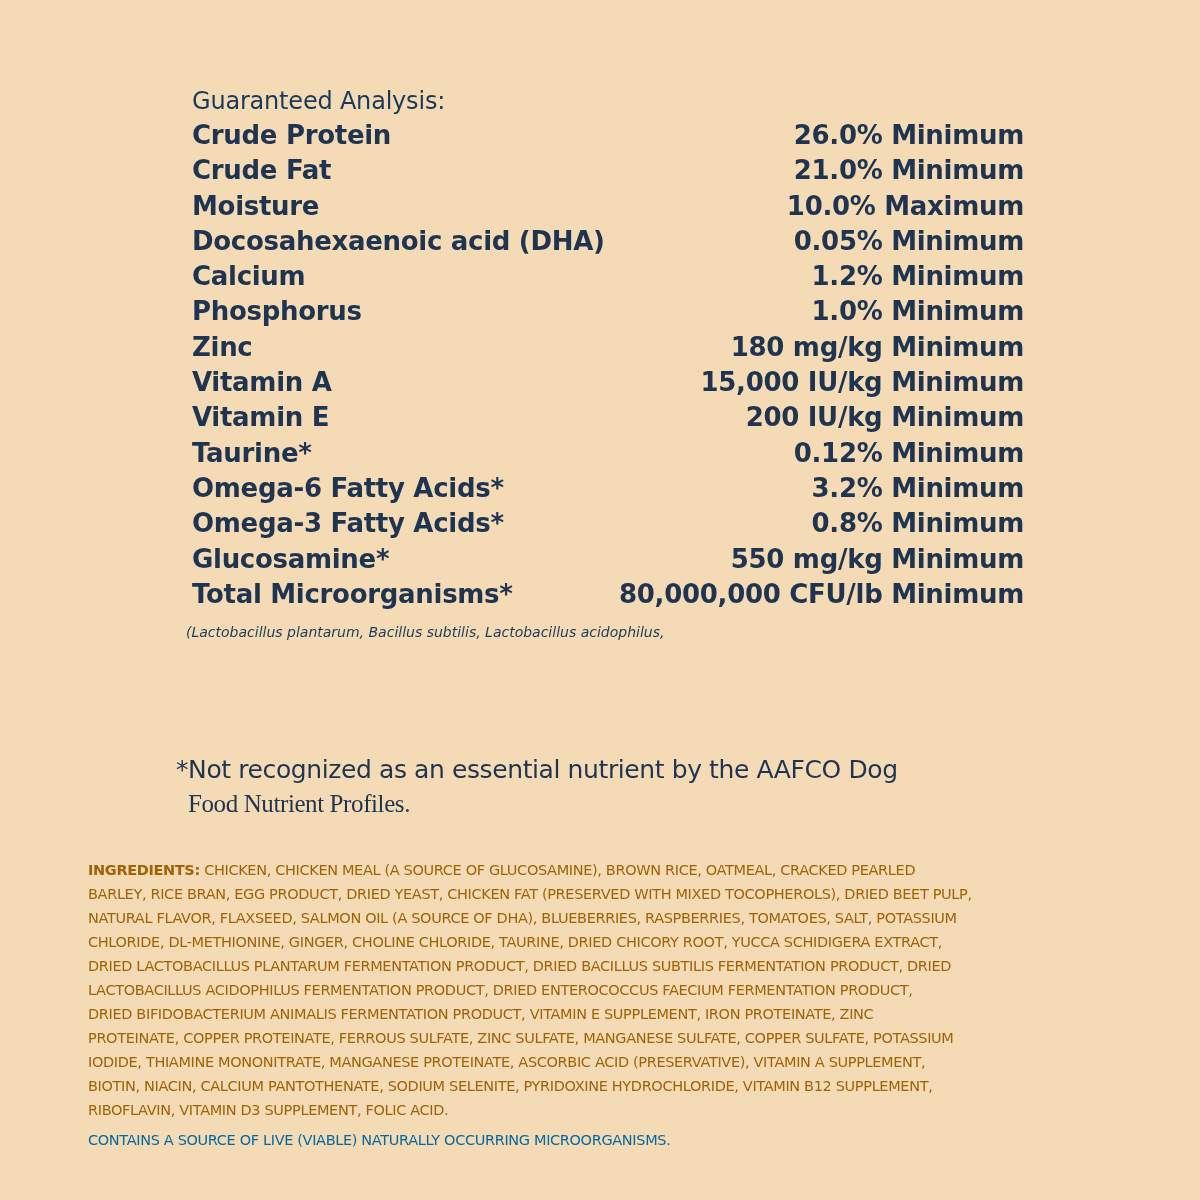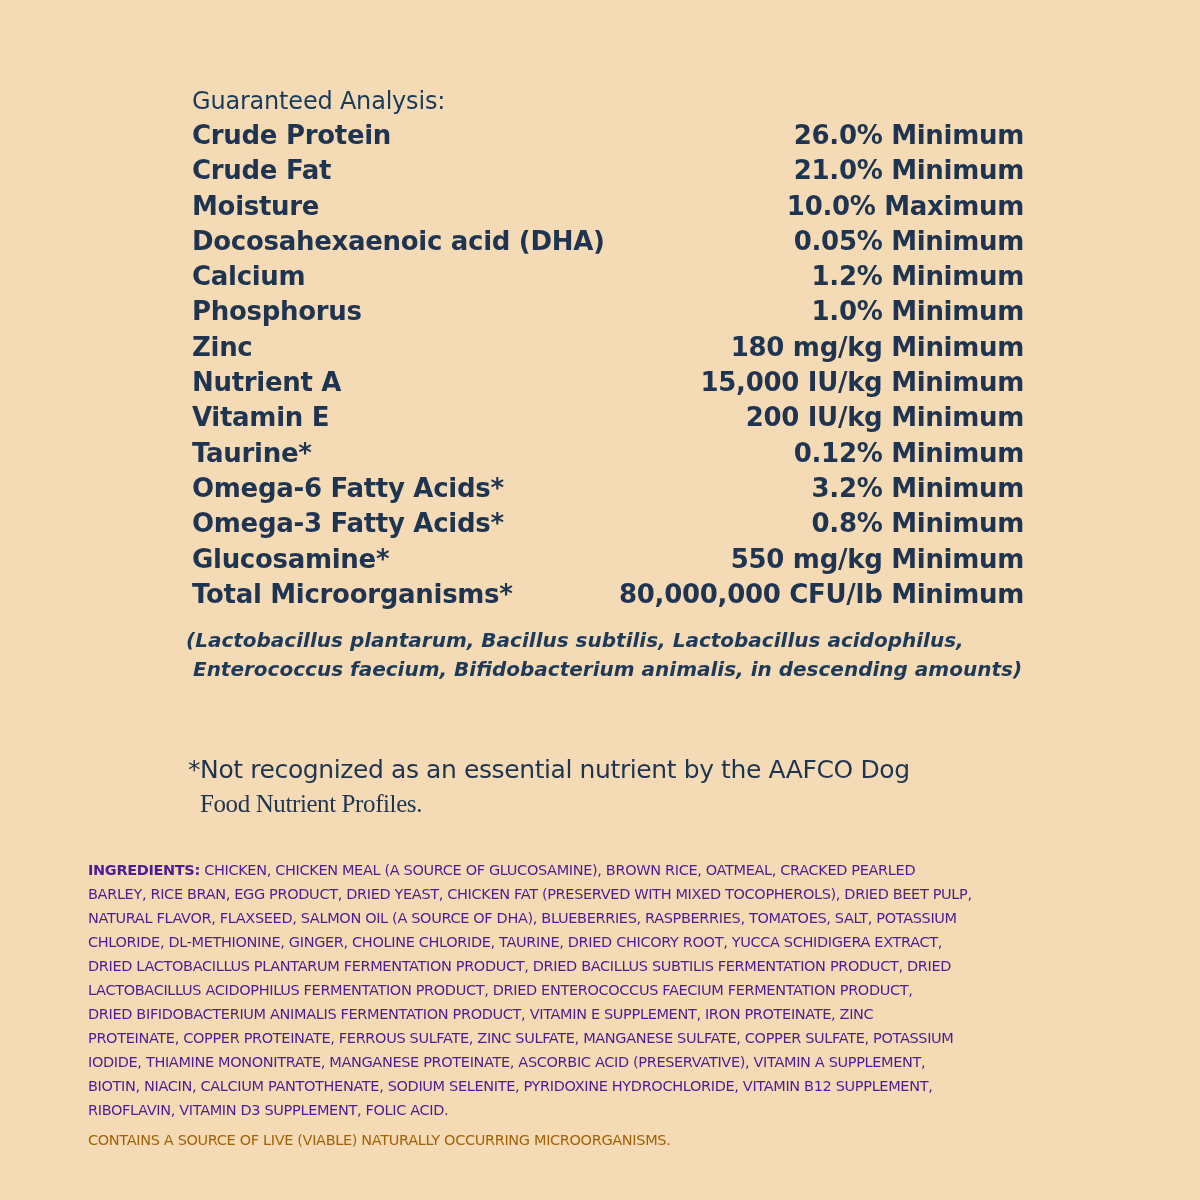--- a/index.html
+++ b/index.html
@@ -29,53 +29,52 @@
     justify-content: space-between;
     font-size: 26px;
     height: 35.3px;
     line-height: 35.3px;
     color: #1e3450;
     letter-spacing: -0.3px;
     font-weight: bold;
   }
   .ga-note {
     font-style: italic;
-    font-size: 20px;
+    font-size: 14px;
     line-height: 29px;
     color: #1e3a5a;
     margin-left: -6px;
-    margin-top: 14px;
-    font-weight: bold;
+    margin-top: 6px;
   }
   .disclaimer {
     position: absolute;
-    left: 188px; top: 753px;
+    left: 176px; top: 753px;
     width: 840px;
     font-size: 25px;
     line-height: 34px;
     color: #1e3450;
     letter-spacing: -0.4px;
   }
   .disclaimer .l2 { padding-left: 12px; font-family: Liberation Serif, serif; }
   .ingredients {
     position: absolute;
     left: 88px; top: 858px;
     width: 1010px;
     font-size: 14.5px;
     line-height: 24px;
-    color: #4c1d95;
+    color: #a16207;
     letter-spacing: -0.35px;
   }
   .ingredients .label { font-weight: bold; }
   .contains {
     position: absolute;
     left: 88px; top: 1128px;
     font-size: 14.5px;
     line-height: 24px;
-    color: #a16207;
+    color: #0369a1;
     letter-spacing: -0.35px;
   }
 </style>
 </head>
 <body>
 
 <div class="ga">
   <div class="ga-title">Guaranteed Analysis:</div>
   <div id="ga-rows">
       <div class="ga-row">
@@ -100,21 +99,21 @@
       </div>
       <div class="ga-row">
         <span>Phosphorus</span>
         <span>1.0% Minimum</span>
       </div>
       <div class="ga-row">
         <span>Zinc</span>
         <span>180 mg/kg Minimum</span>
       </div>
       <div class="ga-row">
-        <span>Nutrient A</span>
+        <span>Vitamin A</span>
         <span>15,000 IU/kg Minimum</span>
       </div>
       <div class="ga-row">
         <span>Vitamin E</span>
         <span>200 IU/kg Minimum</span>
       </div>
       <div class="ga-row">
         <span>Taurine*</span>
         <span>0.12% Minimum</span>
       </div>
@@ -130,21 +129,20 @@
         <span>Glucosamine*</span>
         <span>550 mg/kg Minimum</span>
       </div>
       <div class="ga-row">
         <span>Total Microorganisms*</span>
         <span>80,000,000 CFU/lb Minimum</span>
       </div>
     </div>
   <div class="ga-note">
     <div>(Lactobacillus plantarum, Bacillus subtilis, Lactobacillus acidophilus,</div>
-    <div style="white-space:pre"> Enterococcus faecium, Bifidobacterium animalis, in descending amounts)</div>
   </div>
 </div>
 
 <div class="disclaimer">
   <div>*Not recognized as an essential nutrient by the AAFCO Dog</div>
   <div class="l2">Food Nutrient Profiles.</div>
 </div>
 
 <div class="ingredients">
   <div><span class="label">INGREDIENTS:</span><span style="white-space:pre"> CHICKEN, CHICKEN MEAL (A SOURCE OF GLUCOSAMINE), BROWN RICE, OATMEAL, CRACKED PEARLED</span></div>

